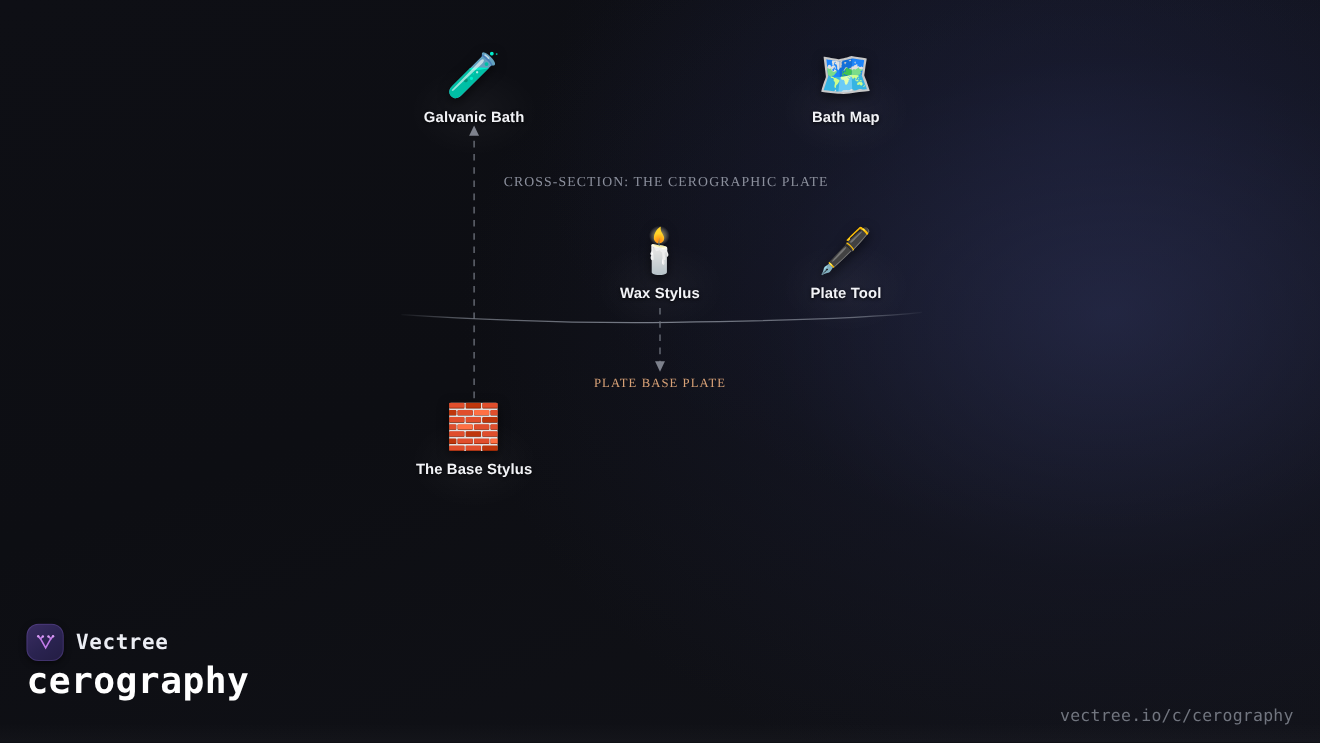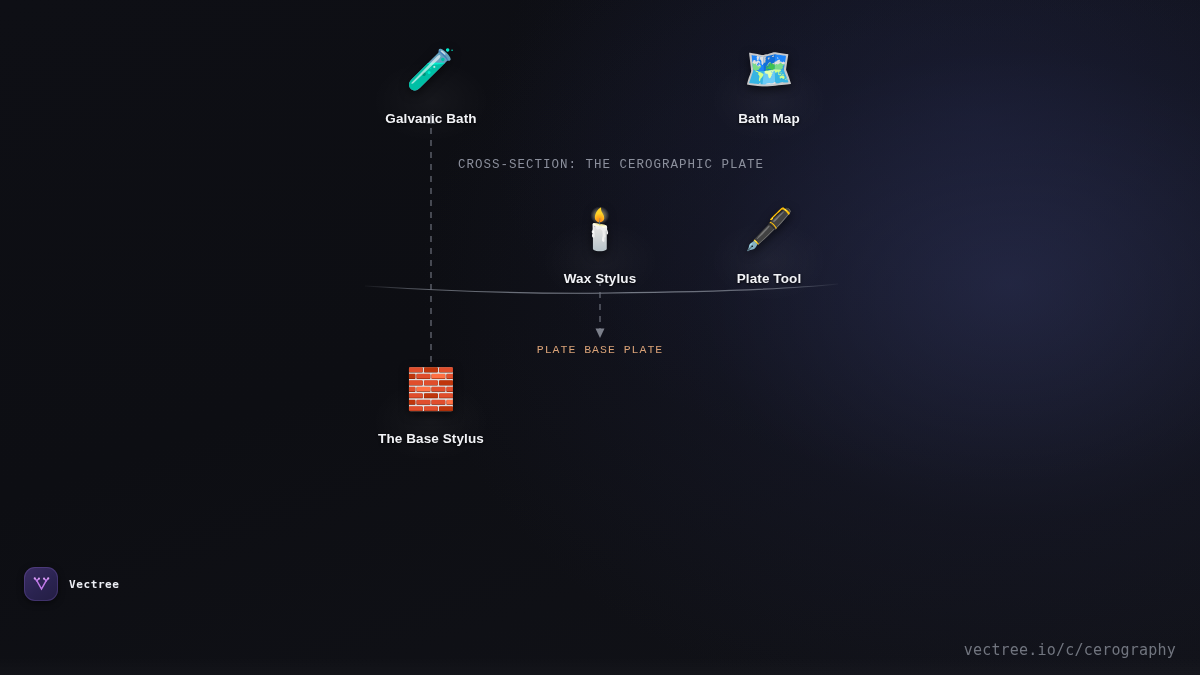--- a/index.html
+++ b/index.html
@@ -63,32 +63,32 @@
   .node .emoji {
     position: relative;
     font-size: 40px;
     line-height: 48px;
     display: block;
     filter: drop-shadow(0 3px 5px rgba(0,0,0,0.55));
   }
   .node .nlabel {
     position: relative;
     display: block;
-    margin-top: 18px;
+    margin-top: 6px;
     font-size: 13.5px;
     font-weight: bold;
     letter-spacing: 0.1px;
     color: #f2f3f7;
     text-shadow: 0 1px 3px rgba(0,0,0,0.85);
   }
 
   
   .anno {
     position: absolute;
-    font-family: Liberation Mono, monospace;
+    font-family: Liberation Serif, serif;
     white-space: nowrap;
     text-align: center;
   }
   .anno-section {
     font-size: 12.5px;
     letter-spacing: 1.0px;
     color: #8b8f9c;
   }
   .anno-copper {
     font-size: 11.5px;
@@ -117,21 +117,21 @@
     height: 34px;
     border-radius: 11px;
     background: linear-gradient(145deg, #3b2d63 0%, #2a2350 55%, #231d43 100%);
     box-shadow: inset 0 0 0 1px rgba(160,120,230,0.22), 0 2px 6px rgba(0,0,0,0.5);
     display: flex;
     align-items: center;
     justify-content: center;
   }
   #brand-name {
     font-family: "DejaVu Sans Mono", "Liberation Mono", monospace;
-    font-size: 11px;
+    font-size: 19px;
     font-weight: bold;
     letter-spacing: 0.6px;
     color: #eceef4;
   }
   #page-title {
     position: absolute;
     left: 24px;
     top: 44px;
     font-family: "DejaVu Sans Mono", "Liberation Mono", monospace;
     font-size: 33px;
@@ -228,18 +228,19 @@
             <circle cx="4.3" cy="5.0" r="1.25"></circle>
             <circle cx="9.1" cy="5.2" r="1.25"></circle>
             <circle cx="19.7" cy="5.0" r="1.25"></circle>
             <circle cx="14.9" cy="5.2" r="1.25"></circle>
           </g>
         </svg>
       </div>
       <div id="brand-name">Vectree</div>
     </div>
 
+    <div id="page-title">cerography</div>
 
     <div id="footer-url">vectree.io/c/cerography</div>
 
   </div>
 
 </div>
 
 </body></html>

